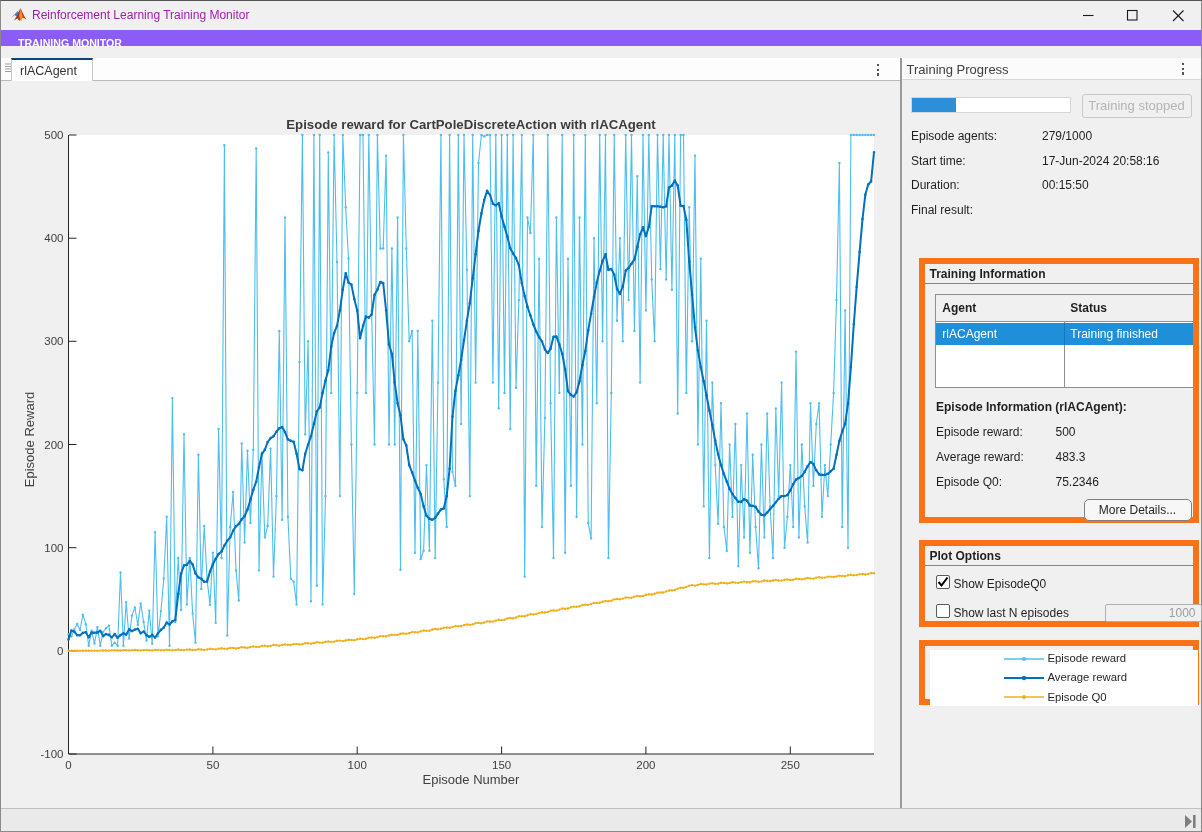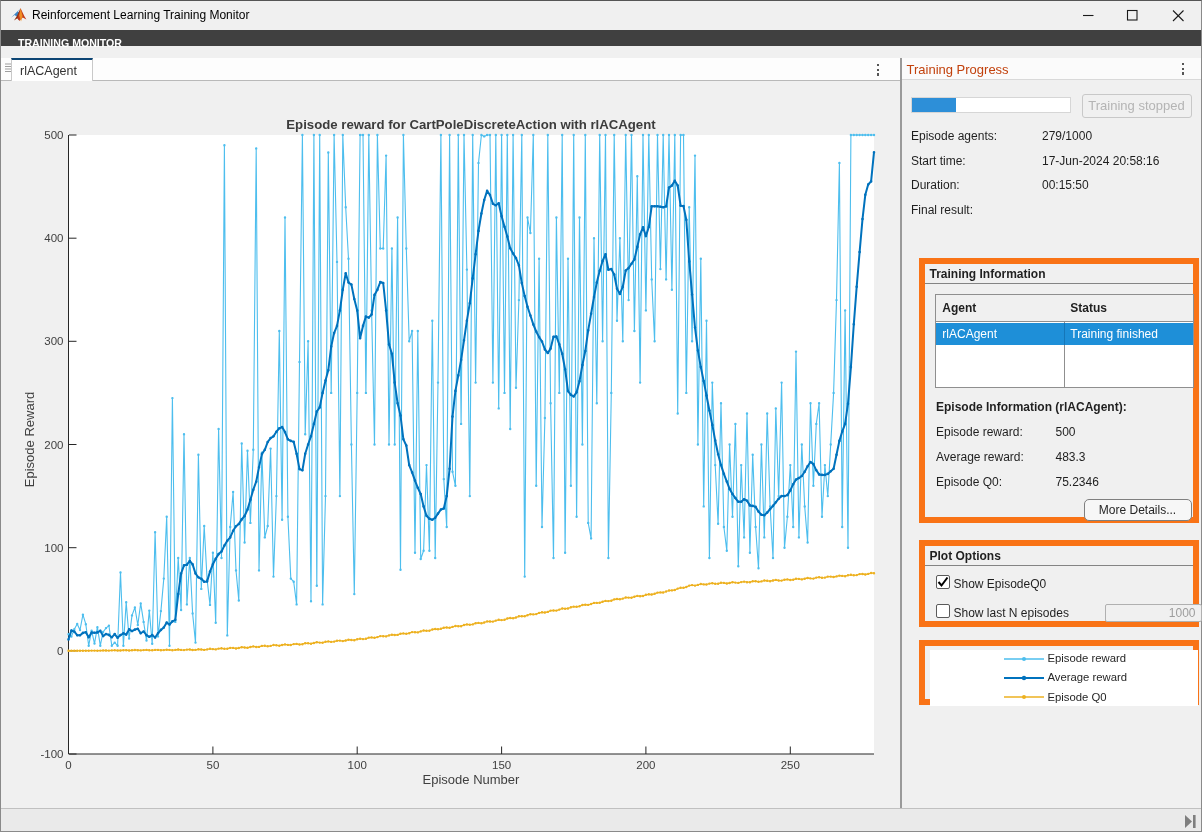--- a/index.html
+++ b/index.html
@@ -1,36 +1,36 @@
 <!DOCTYPE html>
 <html><head>
 <meta charset="utf-8">
 <style>
 * { margin:0; padding:0; box-sizing:border-box; }
 html,body { width:1202px; height:832px; overflow:hidden; }
 body { font-family:"Liberation Sans", sans-serif; background:#f0f0f0; position:relative; }
 #win { position:absolute; left:0; top:0; width:1202px; height:832px; border:1px solid #8a8a8a; border-top-color:#555; }
 #titlebar { position:absolute; left:1px; top:1px; width:1200px; height:29px; background:#f0f0f0; }
-#titlebar .ttl { position:absolute; left:31px; top:6.5px; font-size:12px; color:#000000; }
+#titlebar .ttl { position:absolute; left:31px; top:6.5px; font-size:12px; color:#a21caf; }
 #tb-ico { position:absolute; left:10px; top:6px; }
 .winbtn { position:absolute; top:0; height:29px; }
-#toolstrip { position:absolute; left:1px; top:30px; width:1200px; height:16px; background:#404040; }
+#toolstrip { position:absolute; left:1px; top:30px; width:1200px; height:16px; background:#8b5cf6; }
 #toolstrip span { position:absolute; left:17px; top:7px; font-size:10.6px; font-weight:bold; color:#fff; }
 #tabbar { position:absolute; left:1px; top:58px; width:899px; height:23px; background:#fdfdfd; border-bottom:1px solid #b9b9b9; }
 #grip { position:absolute; left:3px; top:5px; width:8px; height:10px; }
 #tab1 { position:absolute; left:10px; top:0; width:82px; height:23px; background:#fff; border-left:1px solid #c9c9c9; border-right:1px solid #c9c9c9; border-top:2px solid #0c4574; }
 #tab1 span { position:absolute; left:8px; top:4px; font-size:12.5px; color:#333; }
 .vdots { position:absolute; width:3px; height:12px; }
 .vdots i { position:absolute; left:0; width:2.4px; height:2.4px; background:#555; }
 .vdots i:nth-child(1){top:0;} .vdots i:nth-child(2){top:4.6px;} .vdots i:nth-child(3){top:9.2px;}
 #doc { position:absolute; left:1px; top:81px; width:899px; height:726px; background:#f0f0f0; }
 #splitter { position:absolute; left:900px; top:58px; width:1.5px; height:750px; background:#9a9a9a; }
 #rpanel { position:absolute; left:901.5px; top:58px; width:299.5px; height:749px; background:#f0f0f0; font-size:12px; color:#1f1f1f; }
 #rphead { position:absolute; left:0; top:0; width:100%; height:22px; background:#fbfbfb; border-bottom:1px solid #d9d9d9; }
-#rphead span { position:absolute; left:5px; top:4px; font-size:13px; color:#c2410c; }
+#rphead span { position:absolute; left:5px; top:4px; font-size:13px; color:#404040; }
 #pbar { position:absolute; left:9.5px; top:39px; width:160px; height:15.5px; background:#fff; border:1px solid #d6d6d6; }
 #pbar i { display:block; width:44px; height:100%; background:#2d8fd8; }
 #btn-stop { position:absolute; left:180px; top:35.5px; width:110px; height:24px; border:1px solid #c8c8c8; border-radius:3px; color:#b4b4b4; font-size:13px; text-align:center; line-height:22px; }
 .lbl { position:absolute; left:9.5px; }
 .val { position:absolute; left:140.5px; }
 .grp { position:absolute; left:17px; width:280px; border:6px solid #f97316; }
 .grp .gt { position:absolute; left:5px; top:3px; font-weight:bold; color:#1f1f1f; }
 #ginfo { top:199.5px; height:265.8px; }
 #gplot { top:481.5px; height:87px; }
 #glegend { top:581.7px; height:65.1px; }

